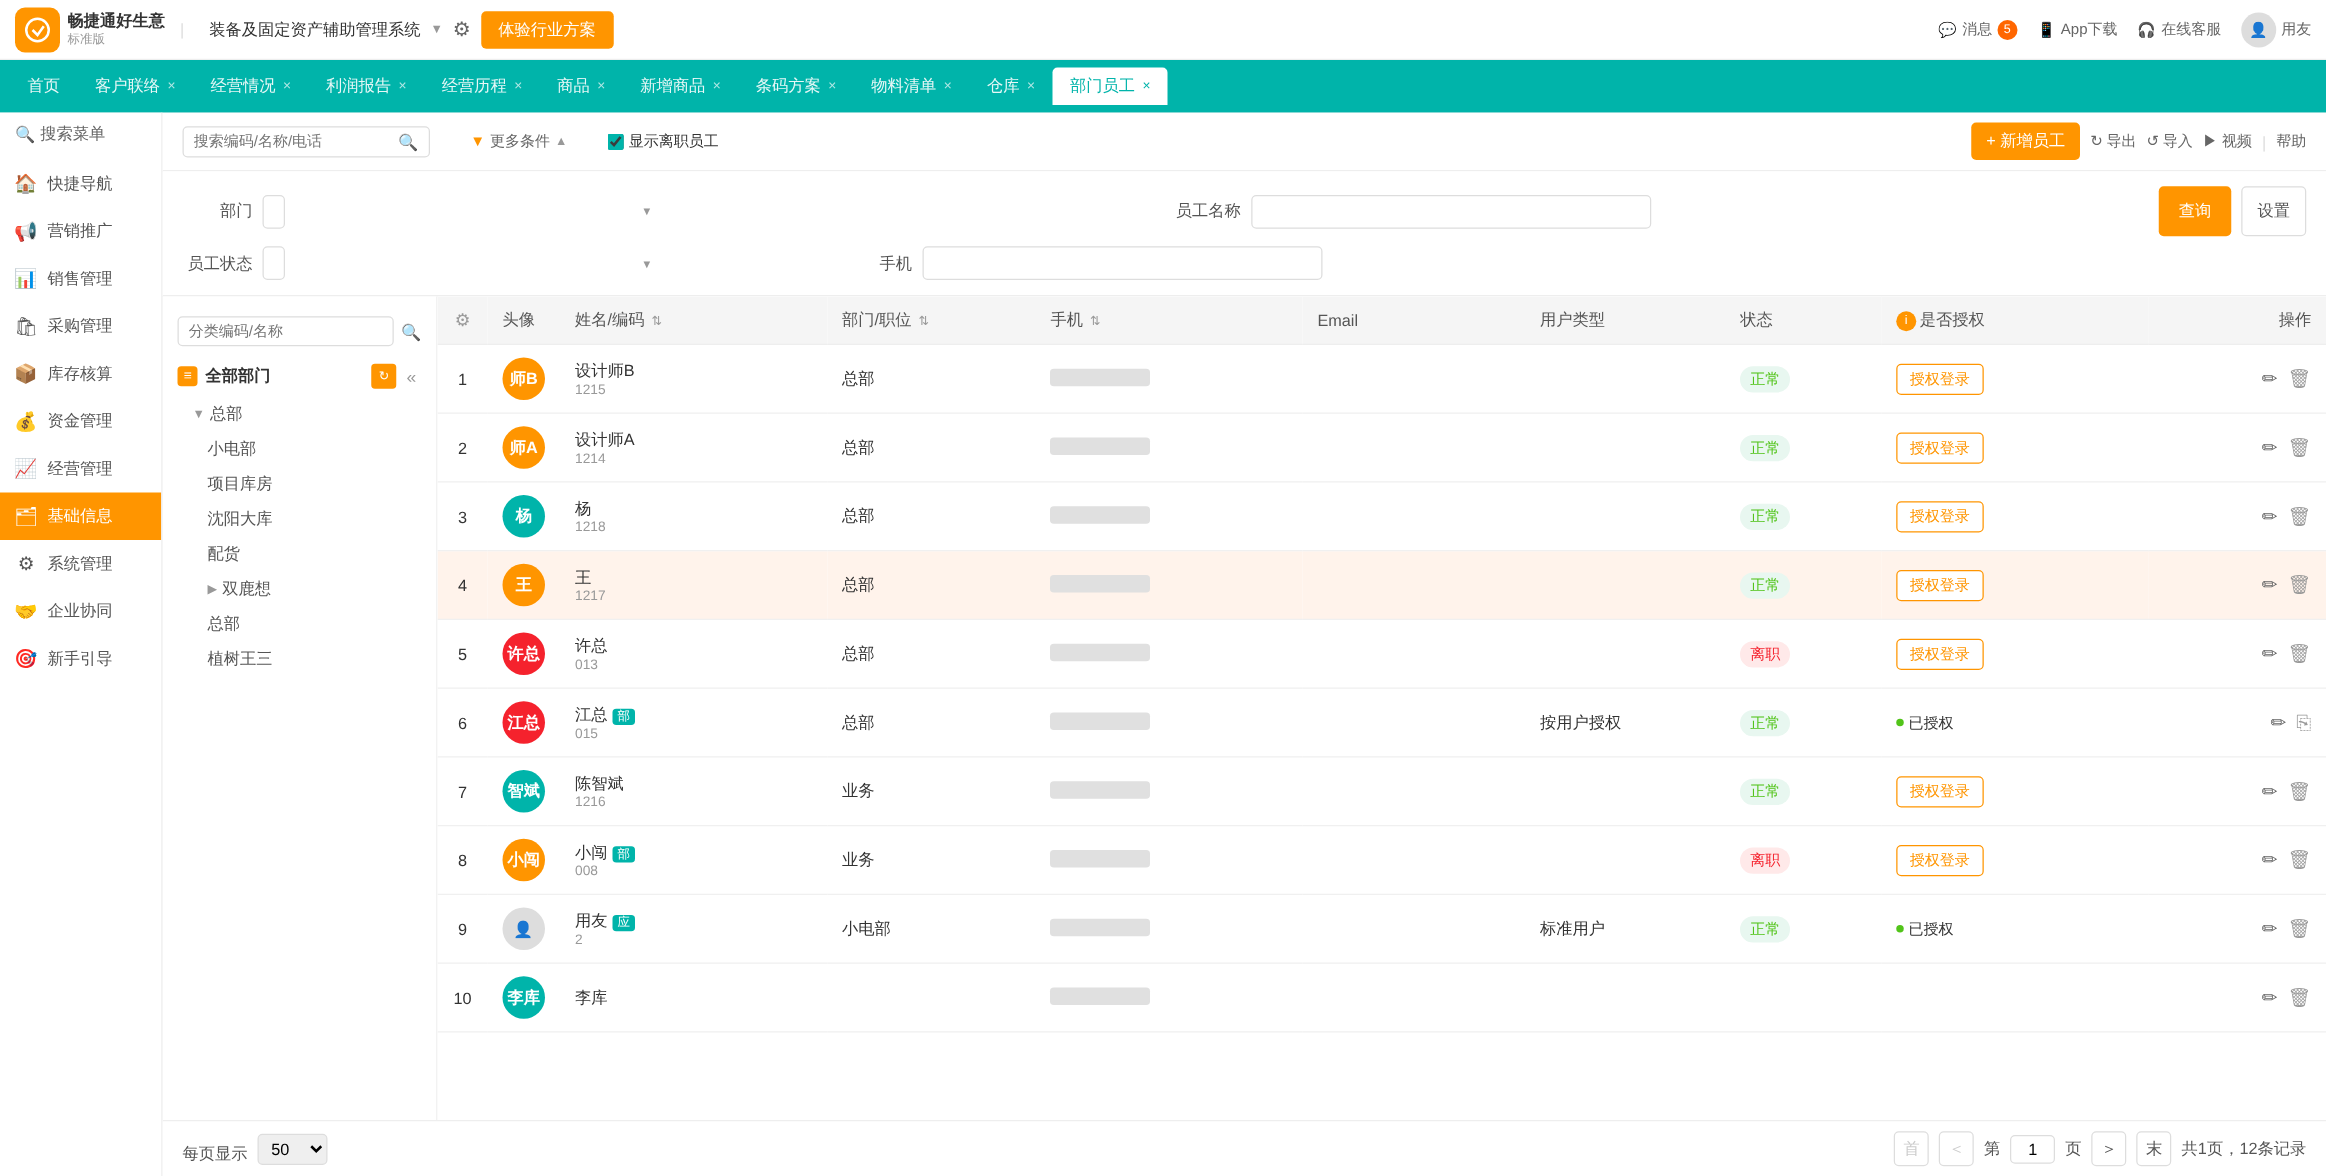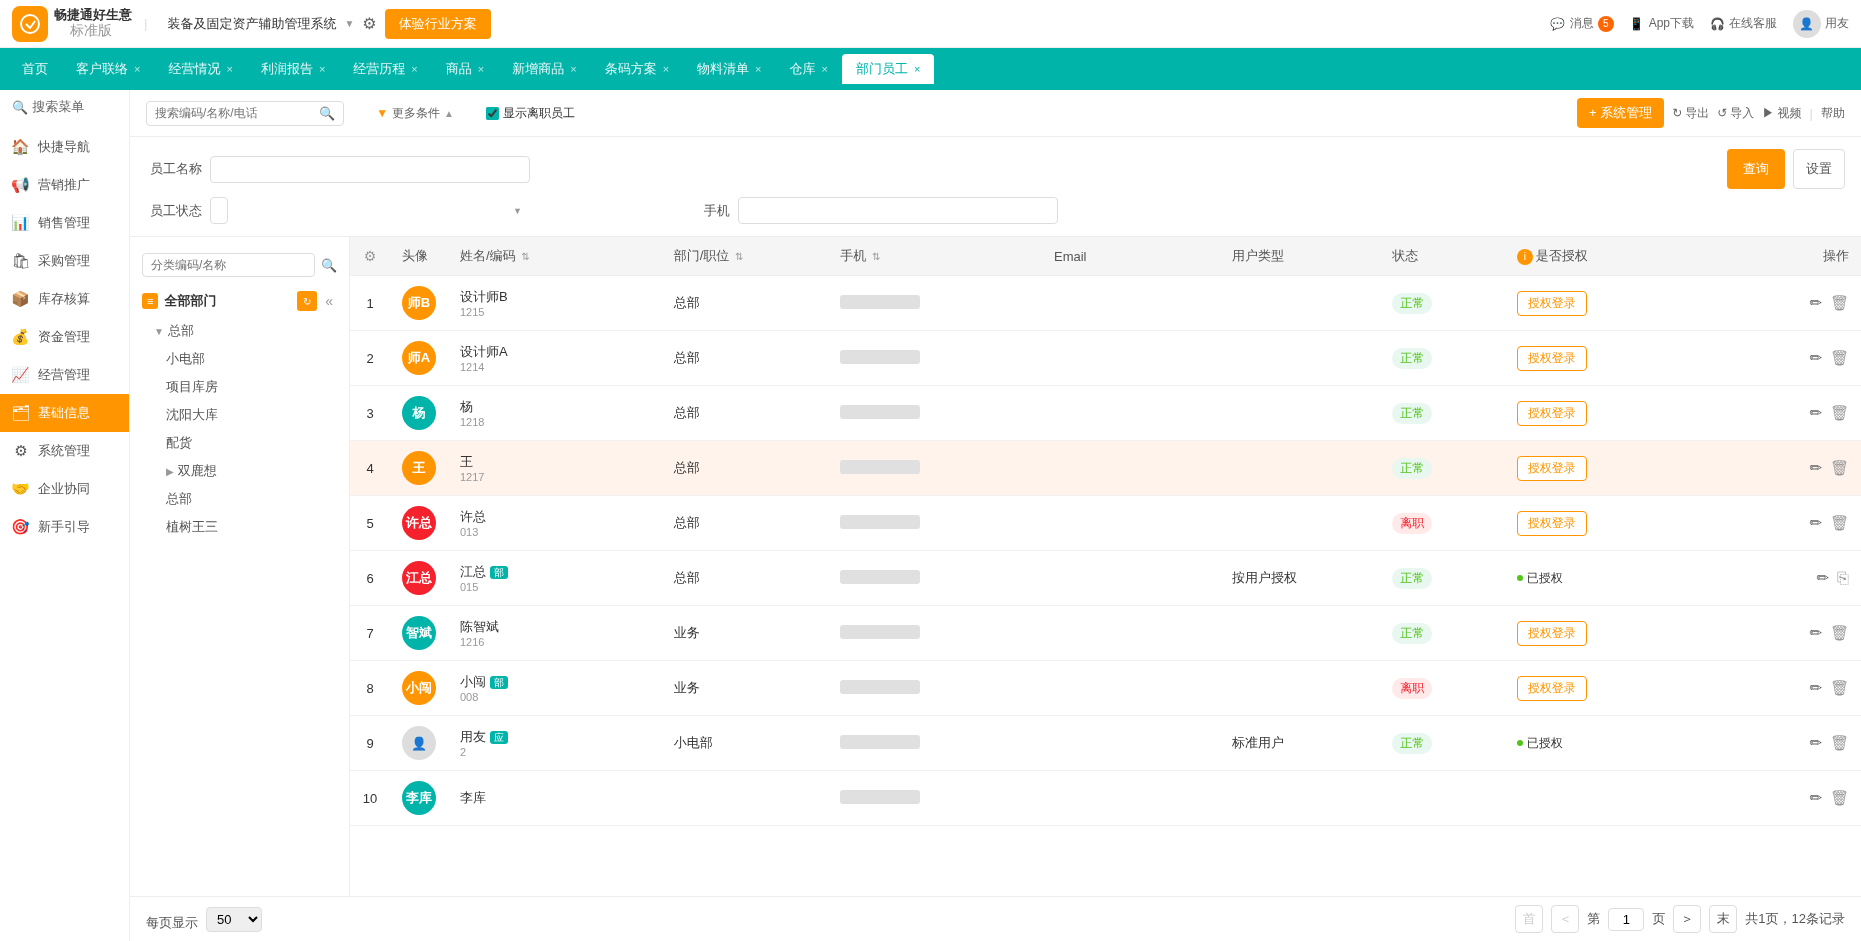--- a/index.html
+++ b/index.html
@@ -4,21 +4,21 @@
   <style>
     * { box-sizing: border-box; margin: 0; padding: 0; font-family: "Microsoft YaHei", "PingFang SC", sans-serif; }
     body { background: #f5f5f5; font-size: 13px; color: #333; display: flex; flex-direction: column; height: 941px; overflow: hidden; }
 
     
     .top-bar { background: #fff; height: 48px; display: flex; align-items: center; padding: 4px 12px; border-bottom: 1px solid #eee; justify-content: space-between; flex-shrink: 0; }
     .top-bar-left { display: flex; align-items: center; gap: 8px; }
     .logo-area { display: flex; align-items: center; gap: 6px; }
     .logo-icon { width: 36px; height: 36px; background: #ff9500; border-radius: 8px; display: flex; align-items: center; justify-content: center; color: white; font-size: 10px; }
     .logo-text { font-size: 13px; font-weight: bold; color: #333; line-height: 1.2; }
-    .logo-sub { font-size: 14px; color: #999; margin-left: 16px; }
+    .logo-sub { font-size: 10px; color: #999; }
     .system-name { font-size: 13px; color: #333; margin-left: 8px; }
     .top-bar-actions { display: flex; align-items: center; gap: 16px; }
     .top-action { display: flex; align-items: center; gap: 4px; font-size: 12px; color: #666; cursor: pointer; }
     .msg-badge { background: #f60; color: #fff; border-radius: 50%; width: 16px; height: 16px; font-size: 10px; display: flex; align-items: center; justify-content: center; }
     .btn-experience { background: #ff9500; color: #fff; border: none; border-radius: 4px; padding: 6px 14px; font-size: 13px; cursor: pointer; }
     .gear-icon { color: #666; font-size: 16px; cursor: pointer; }
     .dropdown-arrow { font-size: 10px; color: #999; }
     .user-avatar { width: 28px; height: 28px; border-radius: 50%; background: #ddd; display: flex; align-items: center; justify-content: center; color: #999; font-size: 12px; }
 
     
@@ -292,21 +292,21 @@
           <span style="color:#ff9500;">▼</span>
           <span>更多条件</span>
           <span style="font-size:10px;color:#999;">▲</span>
         </div>
         <label class="checkbox-label">
           <input type="checkbox" checked="" style="">
           <span>显示离职员工</span>
         </label>
       </div>
       <div class="toolbar-right">
-        <button class="btn-add">+ 系统管理</button>
+        <button class="btn-add">+ 新增员工</button>
         <button class="btn-export">
           <span>↻</span>
           <span>导出</span>
         </button>
         <button class="btn-import">
           <span>↺</span>
           <span>导入</span>
         </button>
         <button class="btn-view">
           <span>▶</span>
@@ -314,20 +314,28 @@
         </button>
         <span style="color:#ddd;">|</span>
         <button class="btn-view">
           <span>帮助</span>
         </button>
       </div>
     </div>
 
     <div class="filter-panel">
       <div class="filter-row">
+        <div class="filter-field">
+          <span class="filter-label">部门</span>
+          <div class="select-wrapper">
+            <select class="filter-select">
+              <option value=""></option>
+            </select>
+          </div>
+        </div>
         <div class="filter-field">
           <span class="filter-label">员工名称</span>
           <input class="filter-input" type="text" style="">
         </div>
         <div class="filter-btns">
           <button class="btn-query">查询</button>
           <button class="btn-settings">设置</button>
         </div>
       </div>
       <div class="filter-row">

